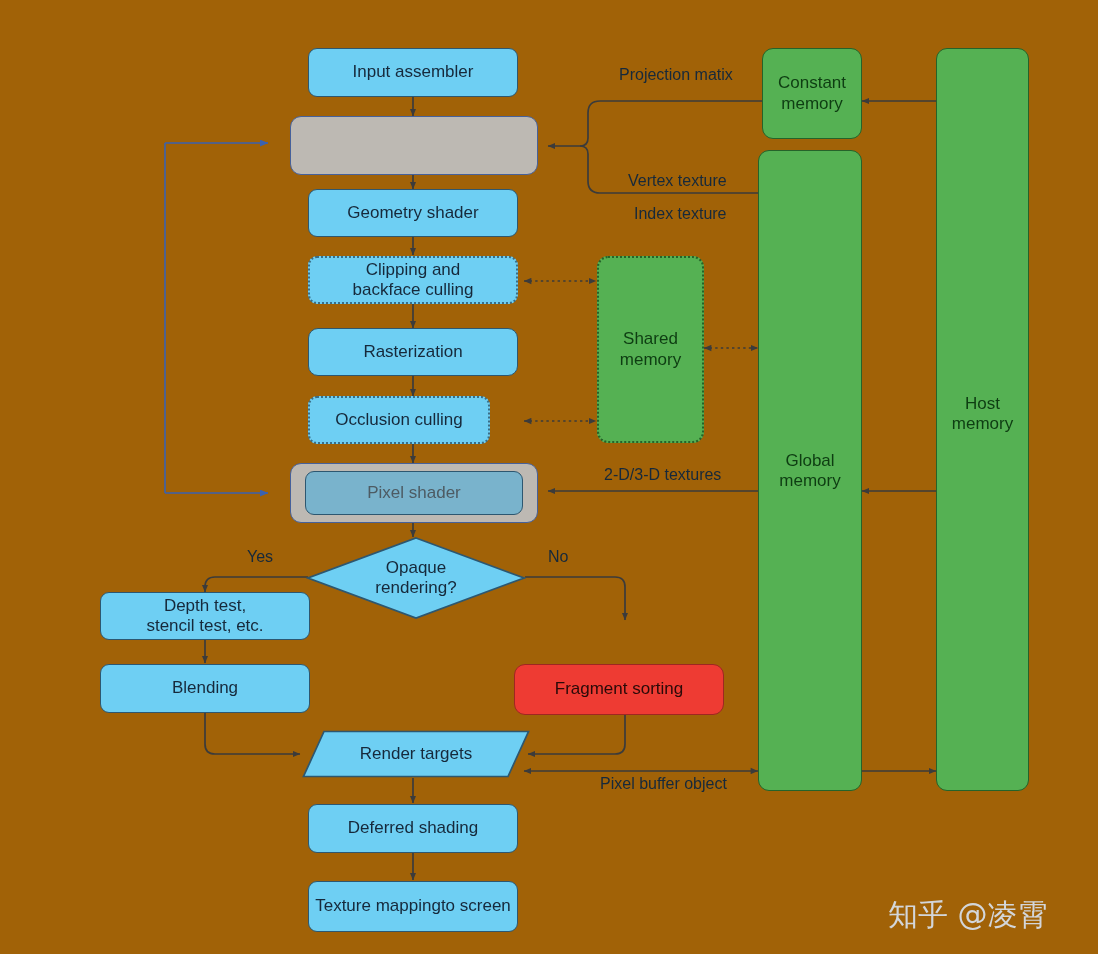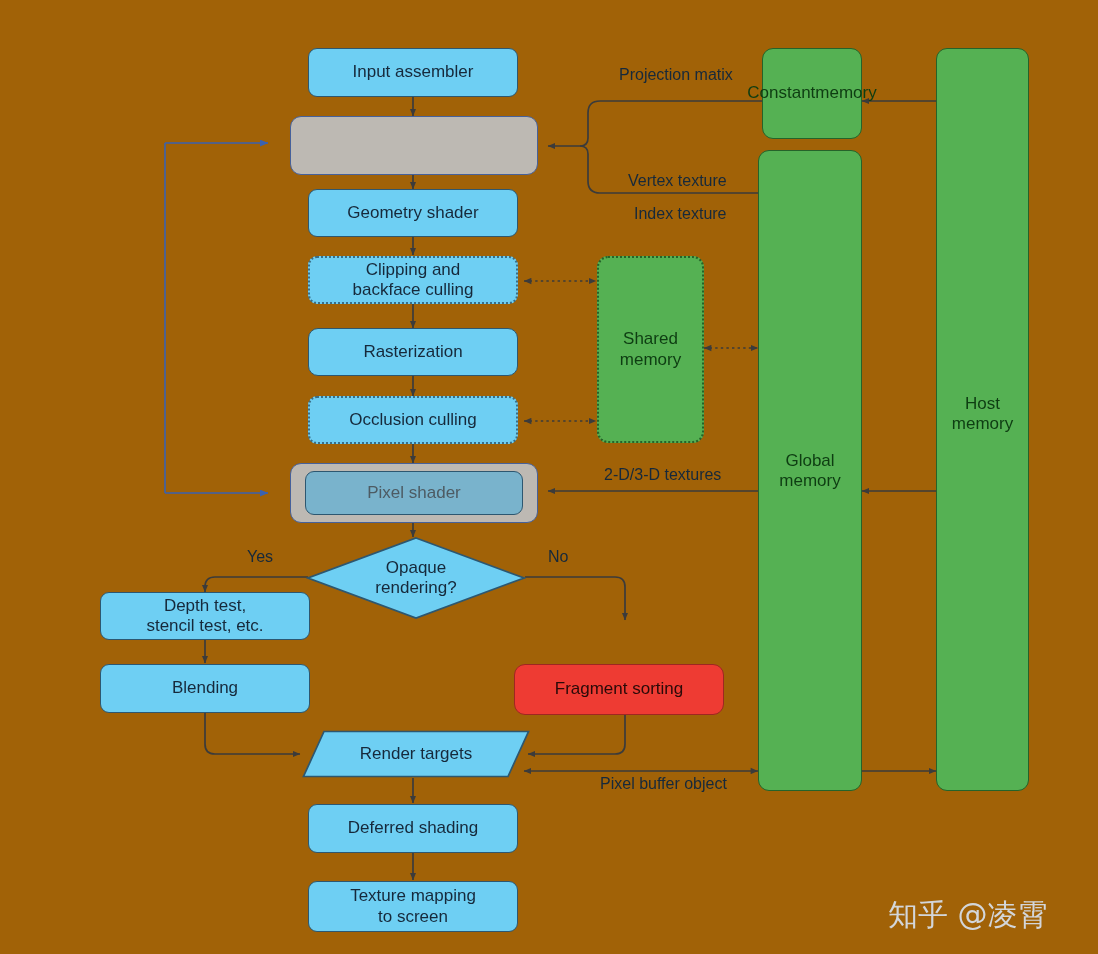--- a/index.html
+++ b/index.html
@@ -235,21 +235,21 @@
 
   <div class="node blue dashed" style="left:308px;top:256px;width:210px;height:48px;flex-direction:column;">
     <span>Clipping and</span>
     <span>backface culling</span>
   </div>
 
   <div class="node blue" style="left:308px;top:328px;width:210px;height:48px;border-radius:10px;">
     <span>Rasterization</span>
   </div>
 
-  <div class="node blue dashed" style="left:308px;top:396px;width:210px;height:48px;">
+  <div class="node blue dashed" style="left:308px;top:396px;width:182px;height:48px;">
     <span>Occlusion culling</span>
   </div>
 
   <div class="shader-frame" style="left:290px;top:463px;width:248px;height:60px;"></div>
   <div class="shader-inner" style="left:305px;top:471px;width:218px;height:44px;">
     <span>Pixel shader</span>
   </div>
 
   <div class="diamond-wrap" style="left:306px;top:536px;width:220px;height:84px;">
     <svg width="220" height="84" viewBox="0 0 220 84">
@@ -282,26 +282,26 @@
     </svg>
     <div class="para-label">
       <span>Render targets</span>
     </div>
   </div>
 
   <div class="node blue" style="left:308px;top:804px;width:210px;height:49px;">
     <span>Deferred shading</span>
   </div>
 
-  <div class="node blue" style="left:308px;top:881px;width:210px;height:51px;flex-direction:column;">
+  <div class="node blue" style="left:308px;top:881px;width:210px;height:51px;flex-direction:row;">
     <span>Texture mapping</span>
     <span>to screen</span>
   </div>
 
-  <div class="node green" style="left:762px;top:48px;width:100px;height:91px;flex-direction:row;">
+  <div class="node green" style="left:762px;top:48px;width:100px;height:91px;flex-direction:column;">
     <span>Constant</span>
     <span>memory</span>
   </div>
 
   <div class="node green dashed" style="left:597px;top:256px;width:107px;height:187px;flex-direction:column;">
     <span>Shared</span>
     <span>memory</span>
   </div>
 
   <div class="node green" style="left:758px;top:150px;width:104px;height:641px;flex-direction:column;

